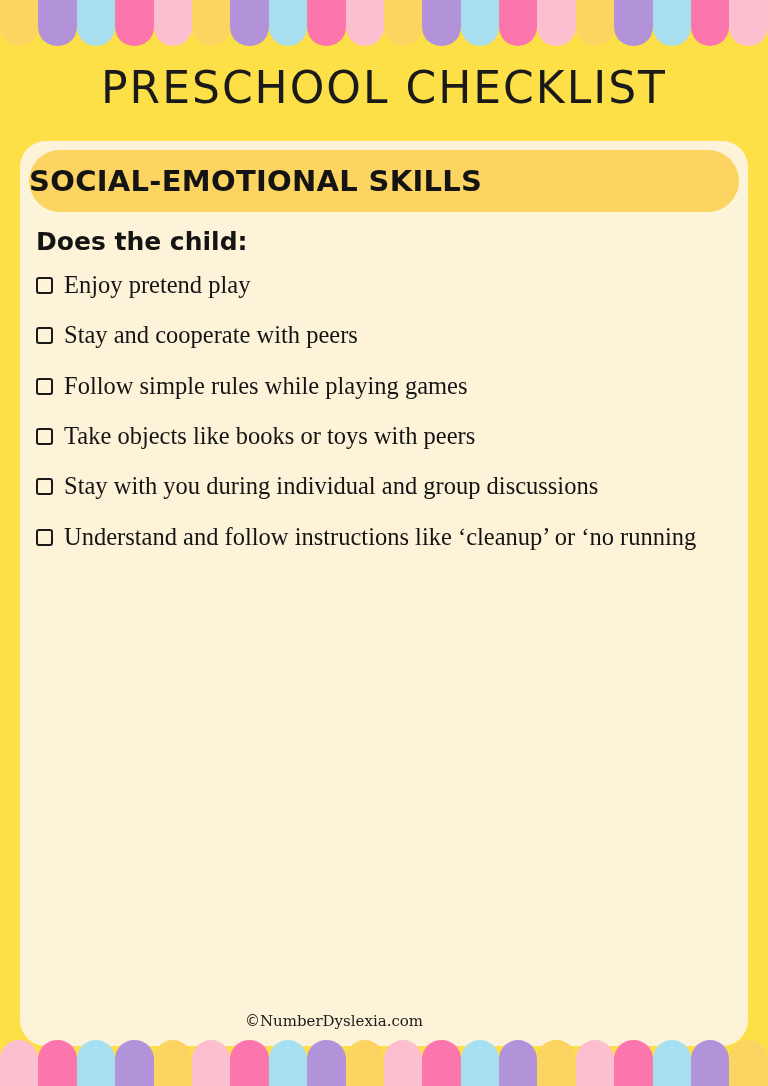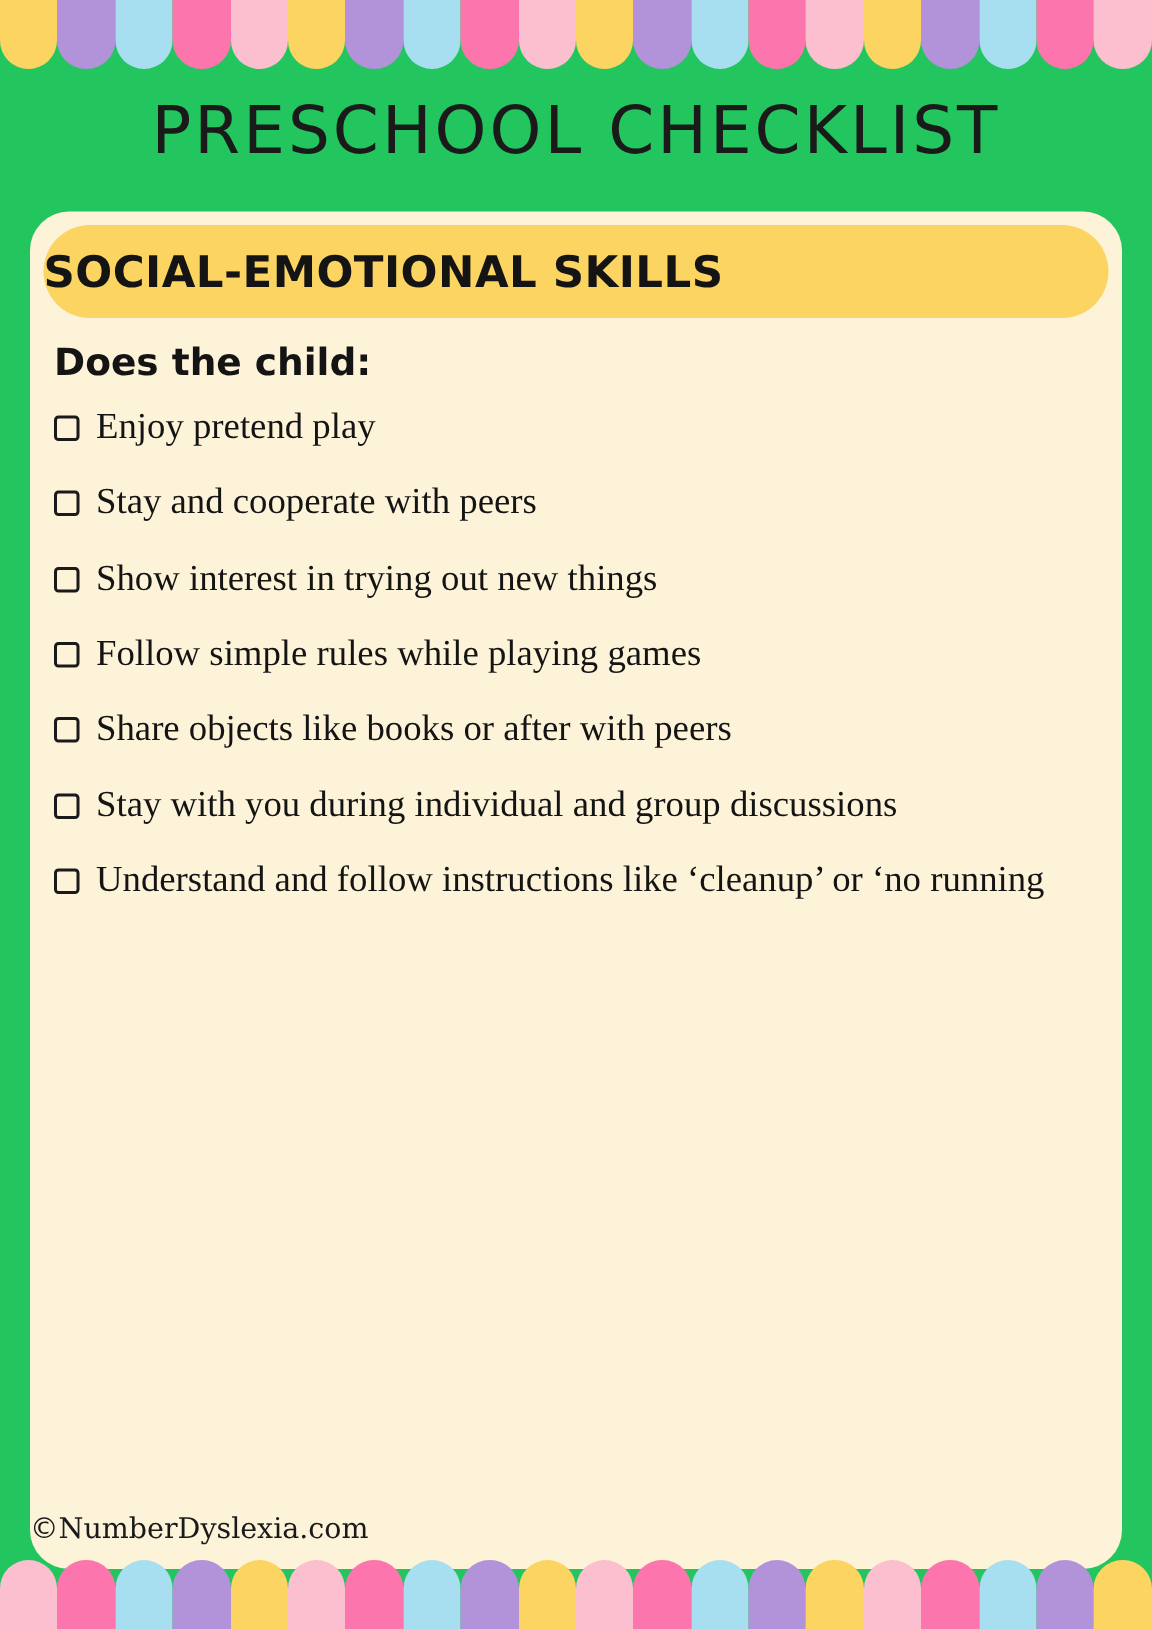--- a/index.html
+++ b/index.html
@@ -8,21 +8,21 @@
     padding: 0;
     width: 768px;
     height: 1086px;
     background: #ffffff;
     font-family: "DejaVu Sans", sans-serif;
   }
   .page {
     position: relative;
     width: 768px;
     height: 1086px;
-    background: #22c55e;
+    background: #fde047;
     overflow: hidden;
   }
 
   
   .scallop-row {
     position: absolute;
     left: 0;
     width: 768px;
     height: 46px;
     display: flex;
@@ -120,21 +120,22 @@
     color: #141414;
     max-width: 655px;
     font-family: Liberation Serif, serif;
   }
 
   .footer {
     position: absolute;
     bottom: 16px;
     left: 0;
     width: 628px;
-    font-size: 19px;
+    text-align: center;
+    font-size: 15px;
     color: #1a1a1a;
     font-family: "DejaVu Serif", serif;
   }
   .footer .c-mark { font-family: "DejaVu Sans", sans-serif; }
 </style>
 </head>
 <body>
 
 <div class="page">
 
@@ -175,29 +176,25 @@
         <div class="item">
           <div class="checkbox"></div>
           <div class="item-label">Enjoy pretend play</div>
         </div>
         <div class="item">
           <div class="checkbox"></div>
           <div class="item-label">Stay and cooperate with peers</div>
         </div>
         <div class="item">
           <div class="checkbox"></div>
-          <div class="item-label">Show interest in trying out new things</div>
-        </div>
-        <div class="item">
-          <div class="checkbox"></div>
           <div class="item-label">Follow simple rules while playing games</div>
         </div>
         <div class="item">
           <div class="checkbox"></div>
-          <div class="item-label">Share objects like books or after with peers</div>
+          <div class="item-label">Take objects like books or toys with peers</div>
         </div>
         <div class="item">
           <div class="checkbox"></div>
           <div class="item-label">Stay with you during individual and group discussions</div>
         </div>
         <div class="item">
           <div class="checkbox"></div>
           <div class="item-label">Understand and follow instructions like ‘cleanup’ or ‘no running</div>
         </div>
       </div>

